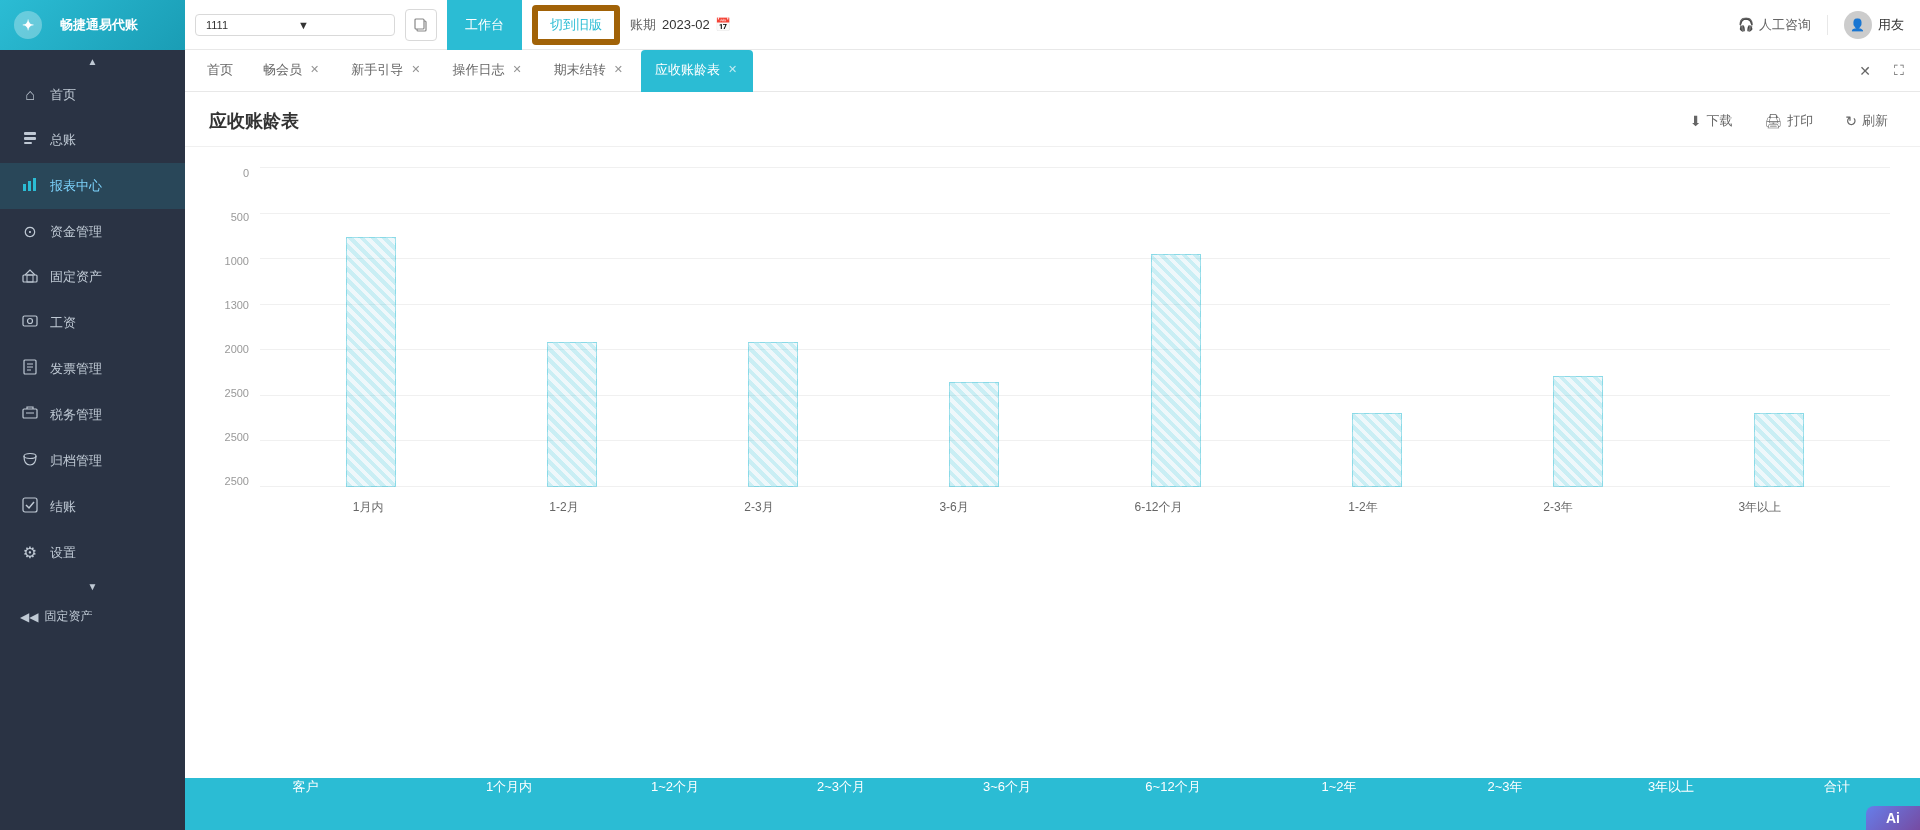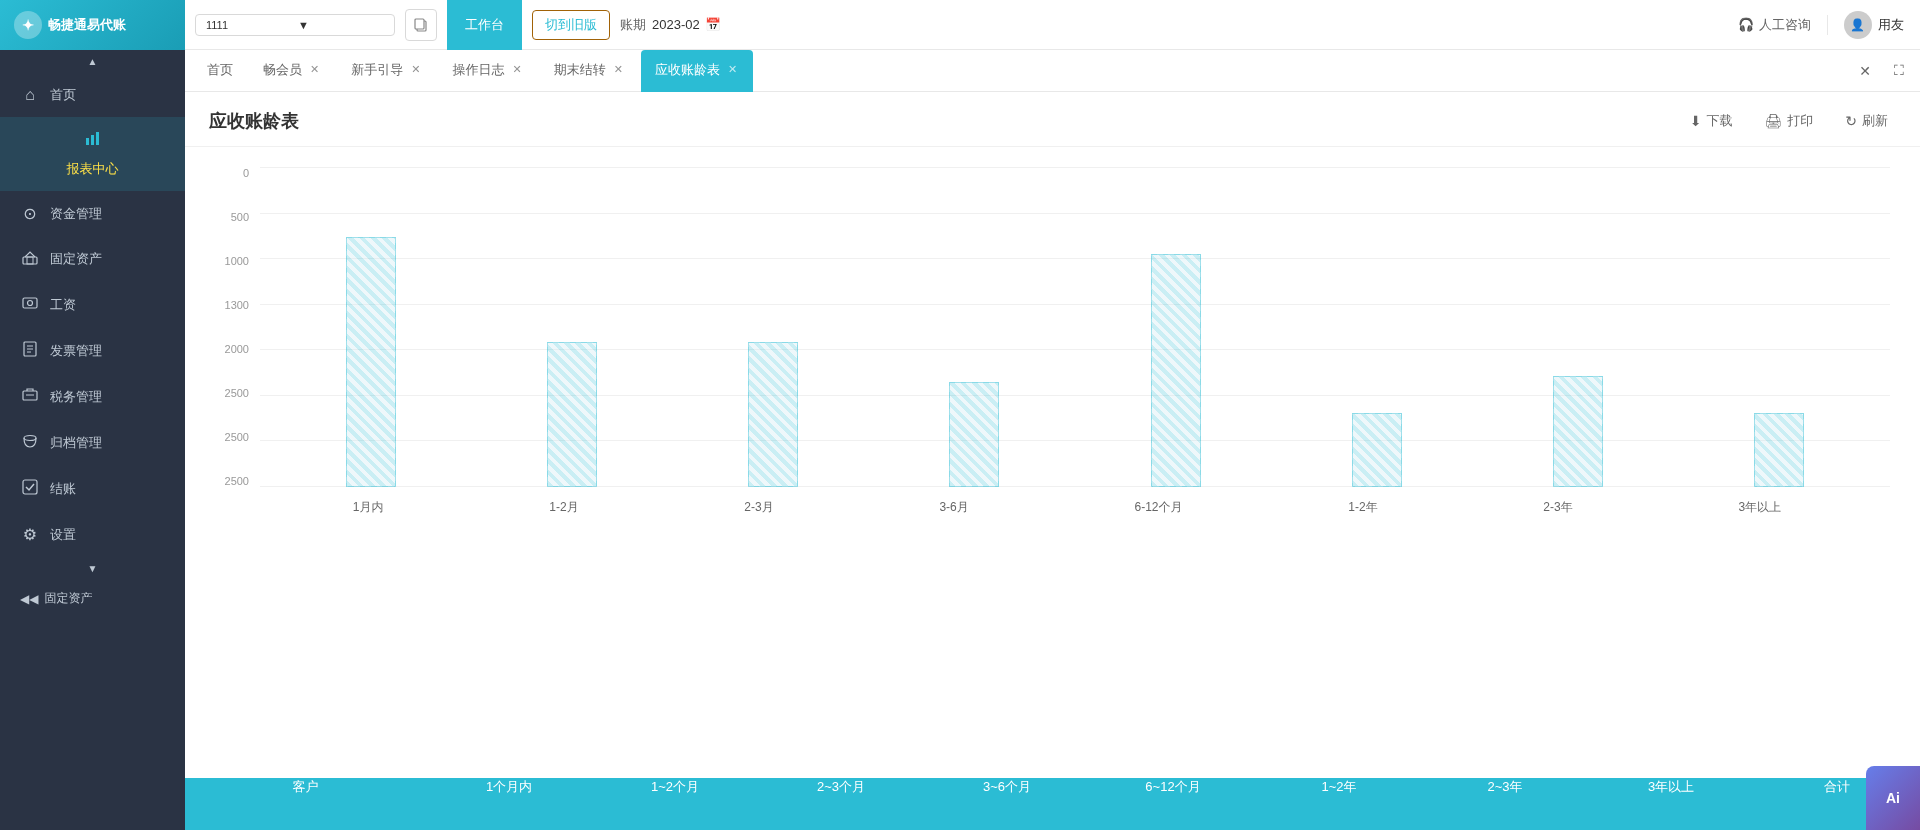--- a/index.html
+++ b/index.html
@@ -30,21 +30,21 @@
     .logo-icon {
       width: 28px;
       height: 28px;
       background: rgba(255,255,255,0.3);
       border-radius: 50%;
       display: flex; align-items: center; justify-content: center;
       color: #fff;
       font-size: 14px;
       font-weight: bold;
     }
-    .logo-text { color: #fff; font-size: 13px; font-weight: bold; }
+    .logo-text { color: #fff; font-size: 13px; font-weight: bold; margin-left: 12px; }
 
     .company-selector {
       display: flex;
       align-items: center;
       border: 1px solid #d9d9d9;
       border-radius: 4px;
       padding: 4px 10px;
       gap: 6px;
       cursor: pointer;
       min-width: 200px;
@@ -68,21 +68,21 @@
       background: #2bbcd4;
       color: #fff;
       border: none;
       padding: 22px 18px;
       border-radius: 4px;
       cursor: pointer;
       font-size: 13px;
     }
 
     .switch-old-btn {
-      border: 1px solid #a16207;
+      border: 6px solid #a16207;
       color: #2bbcd4;
       background: #fff;
       padding: 5px 12px;
       border-radius: 4px;
       cursor: pointer;
       font-size: 13px;
     }
 
     .period-area {
       display: flex;
@@ -137,21 +137,21 @@
     .sidebar-item {
       display: flex;
       align-items: center;
       gap: 10px;
       padding: 13px 20px;
       cursor: pointer;
       color: #bfc9d4;
       font-size: 13px;
       transition: background 0.2s;
     }
-    .sidebar-item.active { background: rgba(43,188,212,0.15); color: #fde047; flex-direction: column; }
+    .sidebar-item.active { background: rgba(43,188,212,0.15); color: #7dd3fc; }
     .sidebar-item .item-icon { font-size: 16px; width: 20px; text-align: center; }
     .scroll-arrow {
       display: flex;
       align-items: center;
       justify-content: center;
       padding: 6px;
       color: #bfc9d4;
       cursor: pointer;
       font-size: 10px;
     }
@@ -383,21 +383,21 @@
     }
     .th-cell.wide { flex: 1.5; }
 
     
     .ai-badge {
       position: fixed;
       bottom: 0;
       right: 0;
       background: linear-gradient(135deg, #667eea 0%, #764ba2 100%);
       color: #fff;
-      padding: 24px 20px;
+      padding: 4px 20px;
       font-size: 14px;
       font-weight: bold;
       border-radius: 8px 0 0 0;
     }
   </style>
 </head>
 <body>
 
 <div class="top-header">
   <div class="logo-area">
@@ -440,20 +440,30 @@
 </div>
 
 <div class="main-layout">
 
   <div class="sidebar">
     <div class="scroll-arrow">▲</div>
 
     <div class="sidebar-item">
       <span class="item-icon">⌂</span>
       <span>首页</span>
+    </div>
+    <div class="sidebar-item">
+      <span class="item-icon">
+        <svg width="16" height="16" viewBox="0 0 16 16" fill="none">
+            <rect x="2" y="2" width="12" height="3" rx="1" fill="#bfc9d4"></rect>
+            <rect x="2" y="7" width="12" height="3" rx="1" fill="#bfc9d4"></rect>
+            <rect x="2" y="12" width="8" height="2" rx="1" fill="#bfc9d4"></rect>
+          </svg>
+      </span>
+      <span>总账</span>
     </div>
     <div class="sidebar-item active">
       <span class="item-icon">
         <svg width="16" height="16" viewBox="0 0 16 16" fill="none">
             <rect x="1" y="8" width="3" height="7" fill="#2bbcd4"></rect>
             <rect x="6" y="5" width="3" height="10" fill="#2bbcd4"></rect>
             <rect x="11" y="2" width="3" height="13" fill="#2bbcd4"></rect>
           </svg>
       </span>
       <span>报表中心</span>

